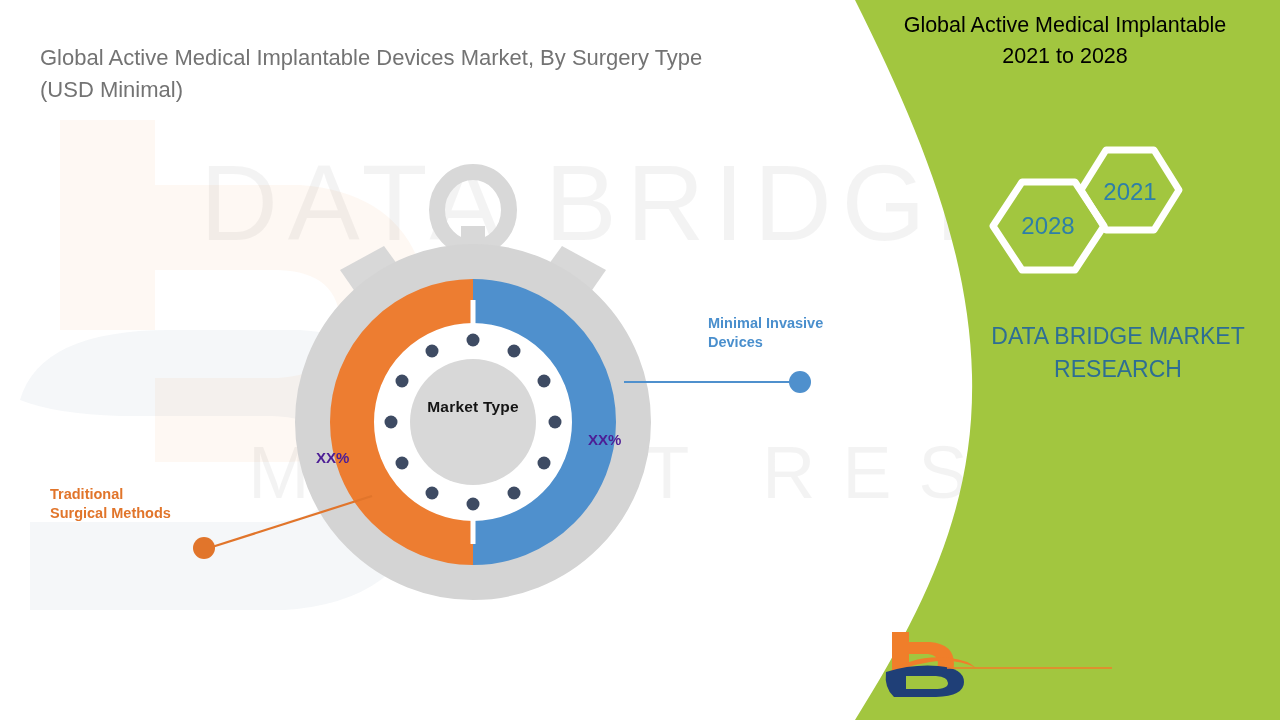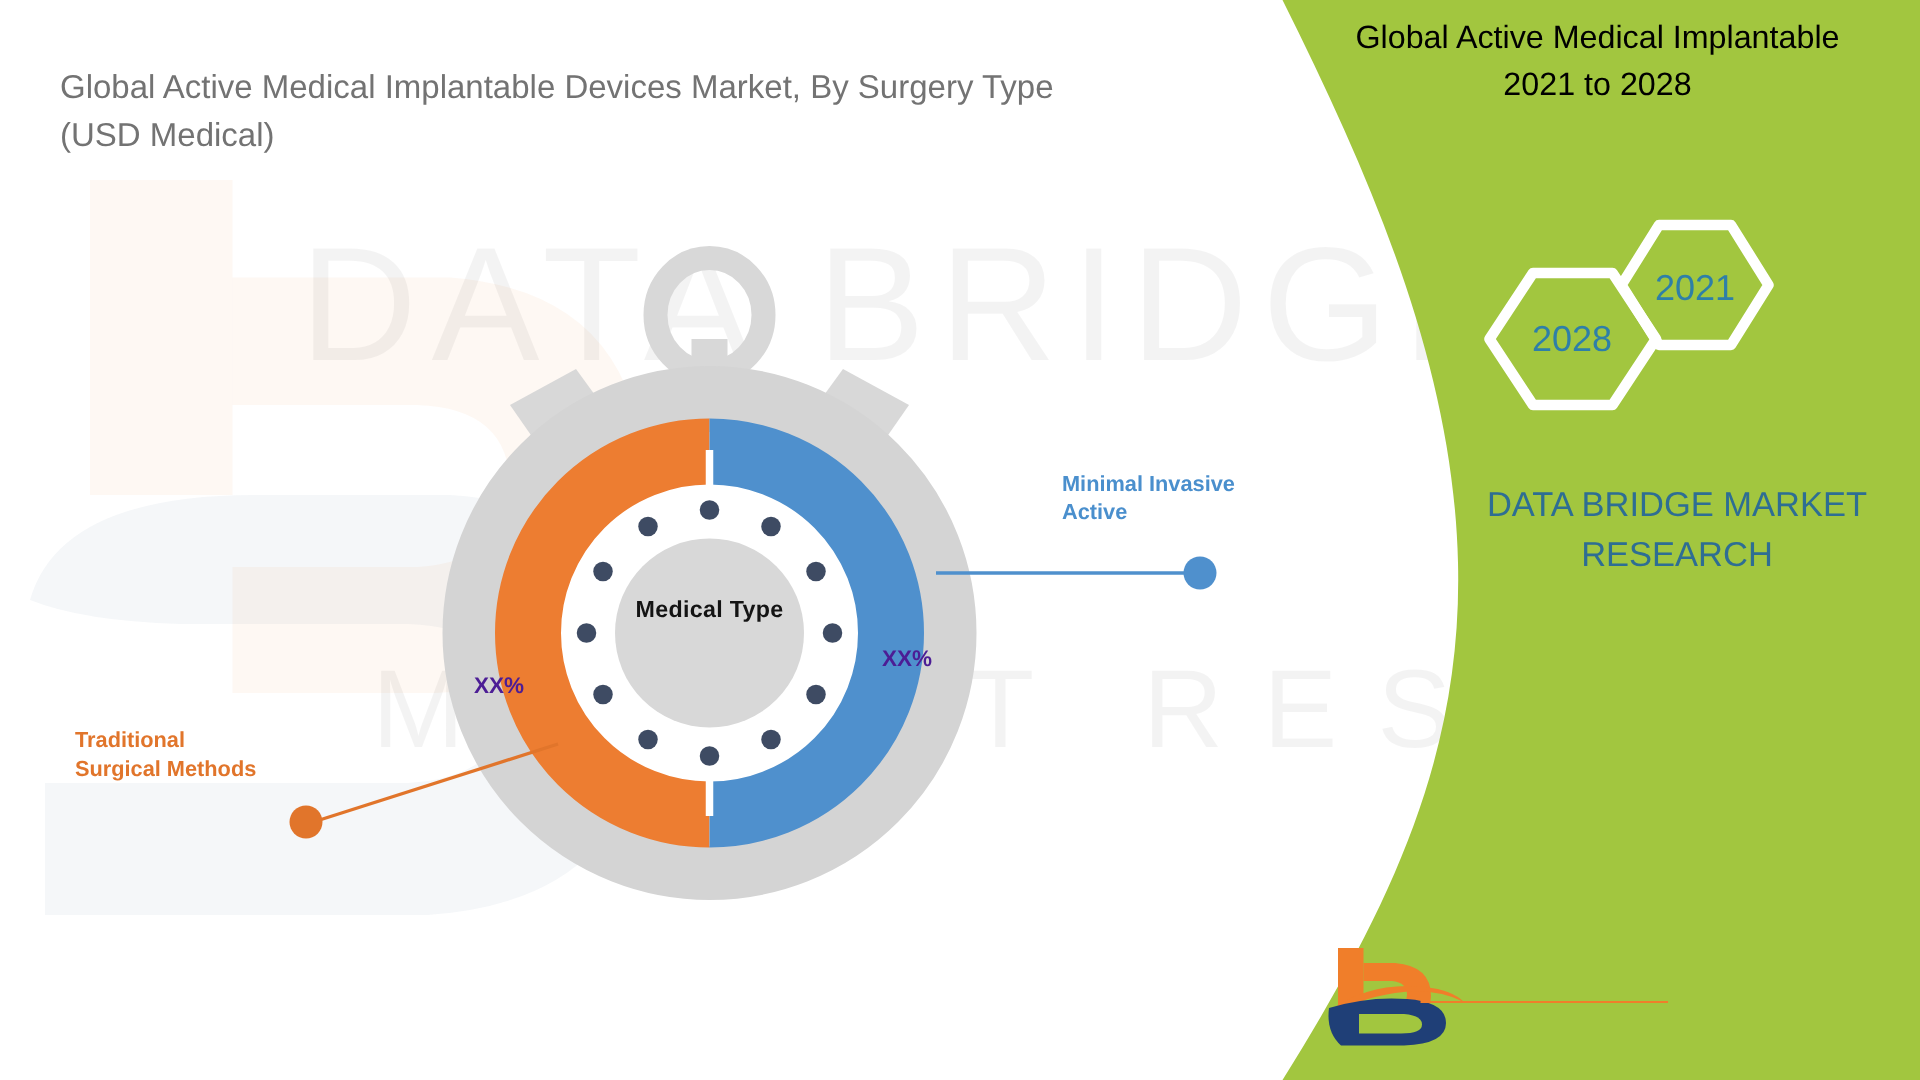--- a/index.html
+++ b/index.html
@@ -142,21 +142,21 @@
     </svg>
   </div>
 
   <div class="brand-line">
     <div>DATA BRIDGE MARKET</div>
     <div>RESEARCH</div>
   </div>
 
   <div class="main-title">
     <div>Global Active Medical Implantable Devices Market, By Surgery Type</div>
-    <div>(USD Medical)</div>
+    <div>(USD Minimal)</div>
   </div>
 
   <div class="donut">
     <svg width="400" height="470" viewBox="0 0 400 470">
       <defs>
         <clipPath id="leftHalf">
             <rect x="0" y="0" width="193" height="470"></rect>
           </clipPath>
         <clipPath id="rightHalf">
             <rect x="193" y="0" width="207" height="470"></rect>
@@ -198,34 +198,34 @@
         <circle cx="122" cy="313" r="6.5"></circle>
         <circle cx="111" cy="272" r="6.5"></circle>
         <circle cx="122" cy="231" r="6.5"></circle>
         <circle cx="152" cy="201" r="6.5"></circle>
       </g>
 
       <circle cx="193" cy="272" r="63" fill="#D8D8D8"></circle>
     </svg>
   </div>
 
-  <div class="center-label">Medical Type</div>
+  <div class="center-label">Market Type</div>
   <div class="pct pct-left">XX%</div>
   <div class="pct pct-right">XX%</div>
 
   <svg class="lead" viewBox="0 0 1280 720">
     <line x1="624" y1="382" x2="792" y2="382" stroke="#4F90CD" stroke-width="2.2"></line>
     <circle cx="800" cy="382" r="11" fill="#4F90CD"></circle>
     <line x1="212" y1="547" x2="372" y2="496" stroke="#E1752B" stroke-width="2.2"></line>
     <circle cx="204" cy="548" r="11" fill="#E1752B"></circle>
   </svg>
 
   <div class="callout callout-blue">
     <div>Minimal Invasive</div>
-    <div>Active</div>
+    <div>Devices</div>
   </div>
   <div class="callout callout-orange">
     <div>Traditional</div>
     <div>Surgical Methods</div>
   </div>
 
   <div class="logo">
     <svg width="230" height="72" viewBox="0 0 230 72">
 
       <path d="M8 4 L25 4 L25 44 L8 44 Z" fill="#F07E2A"></path>

